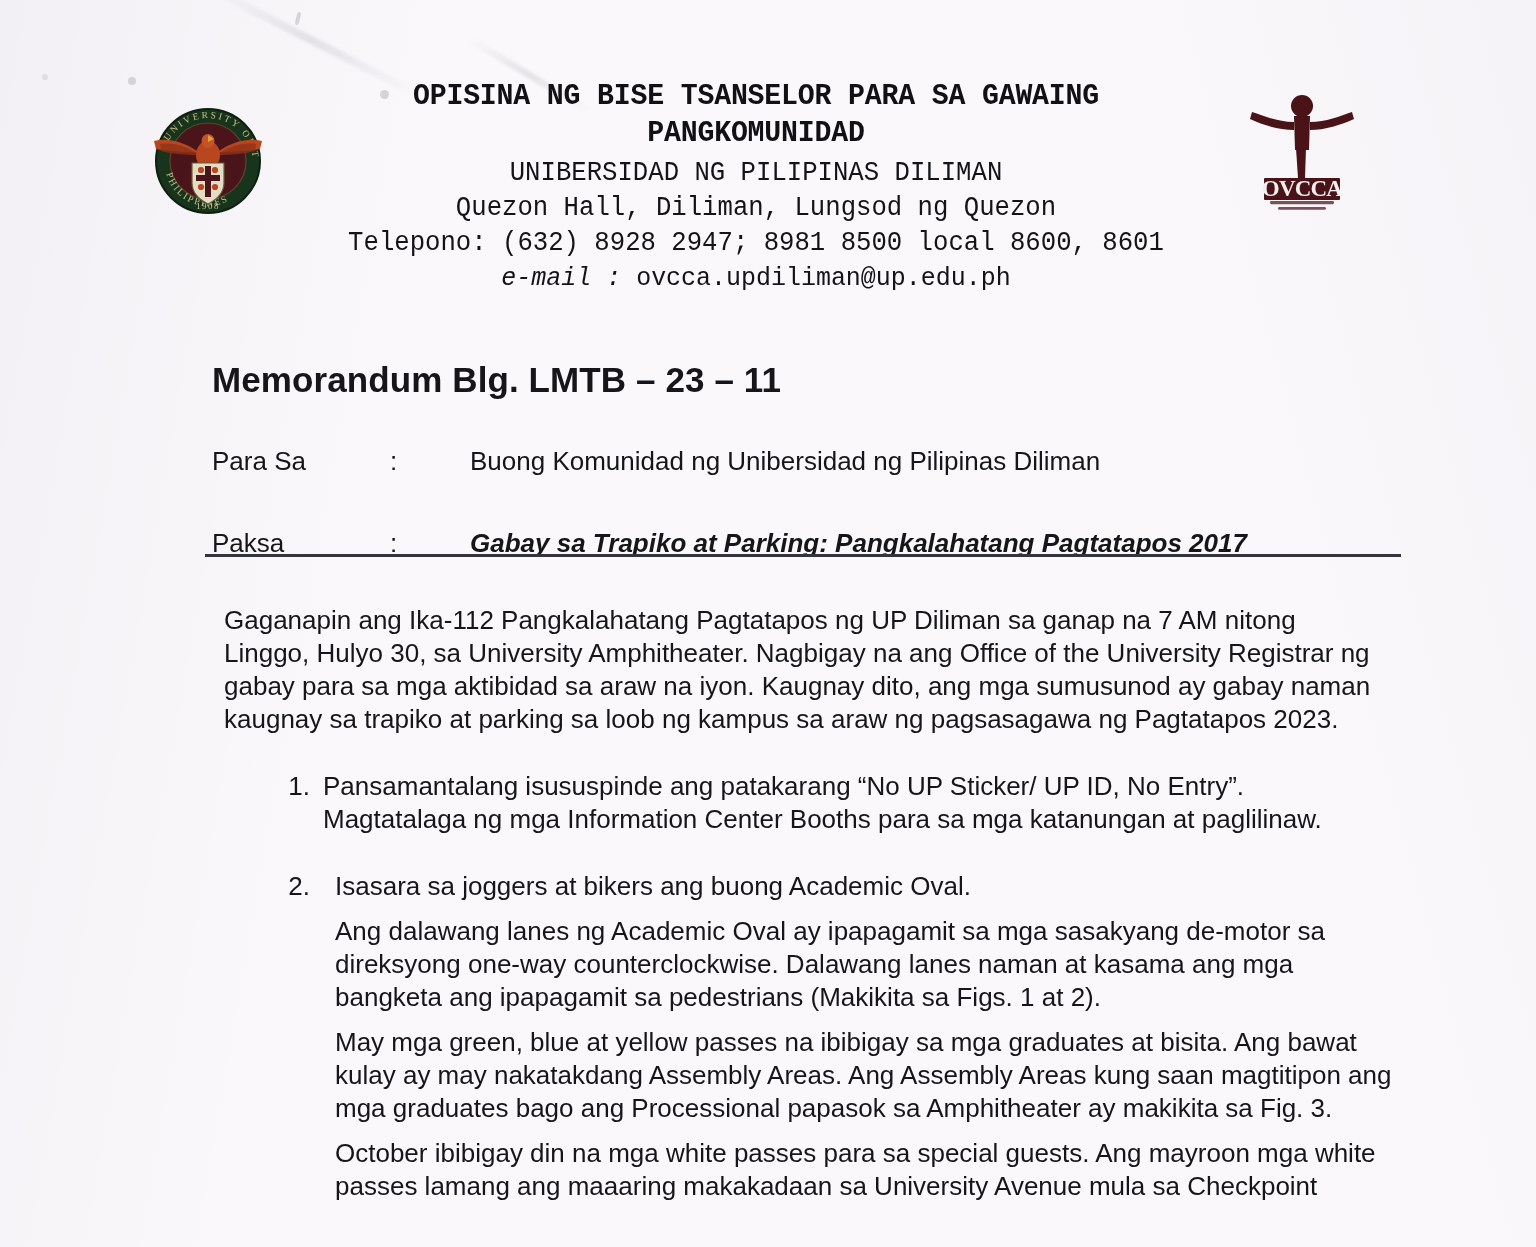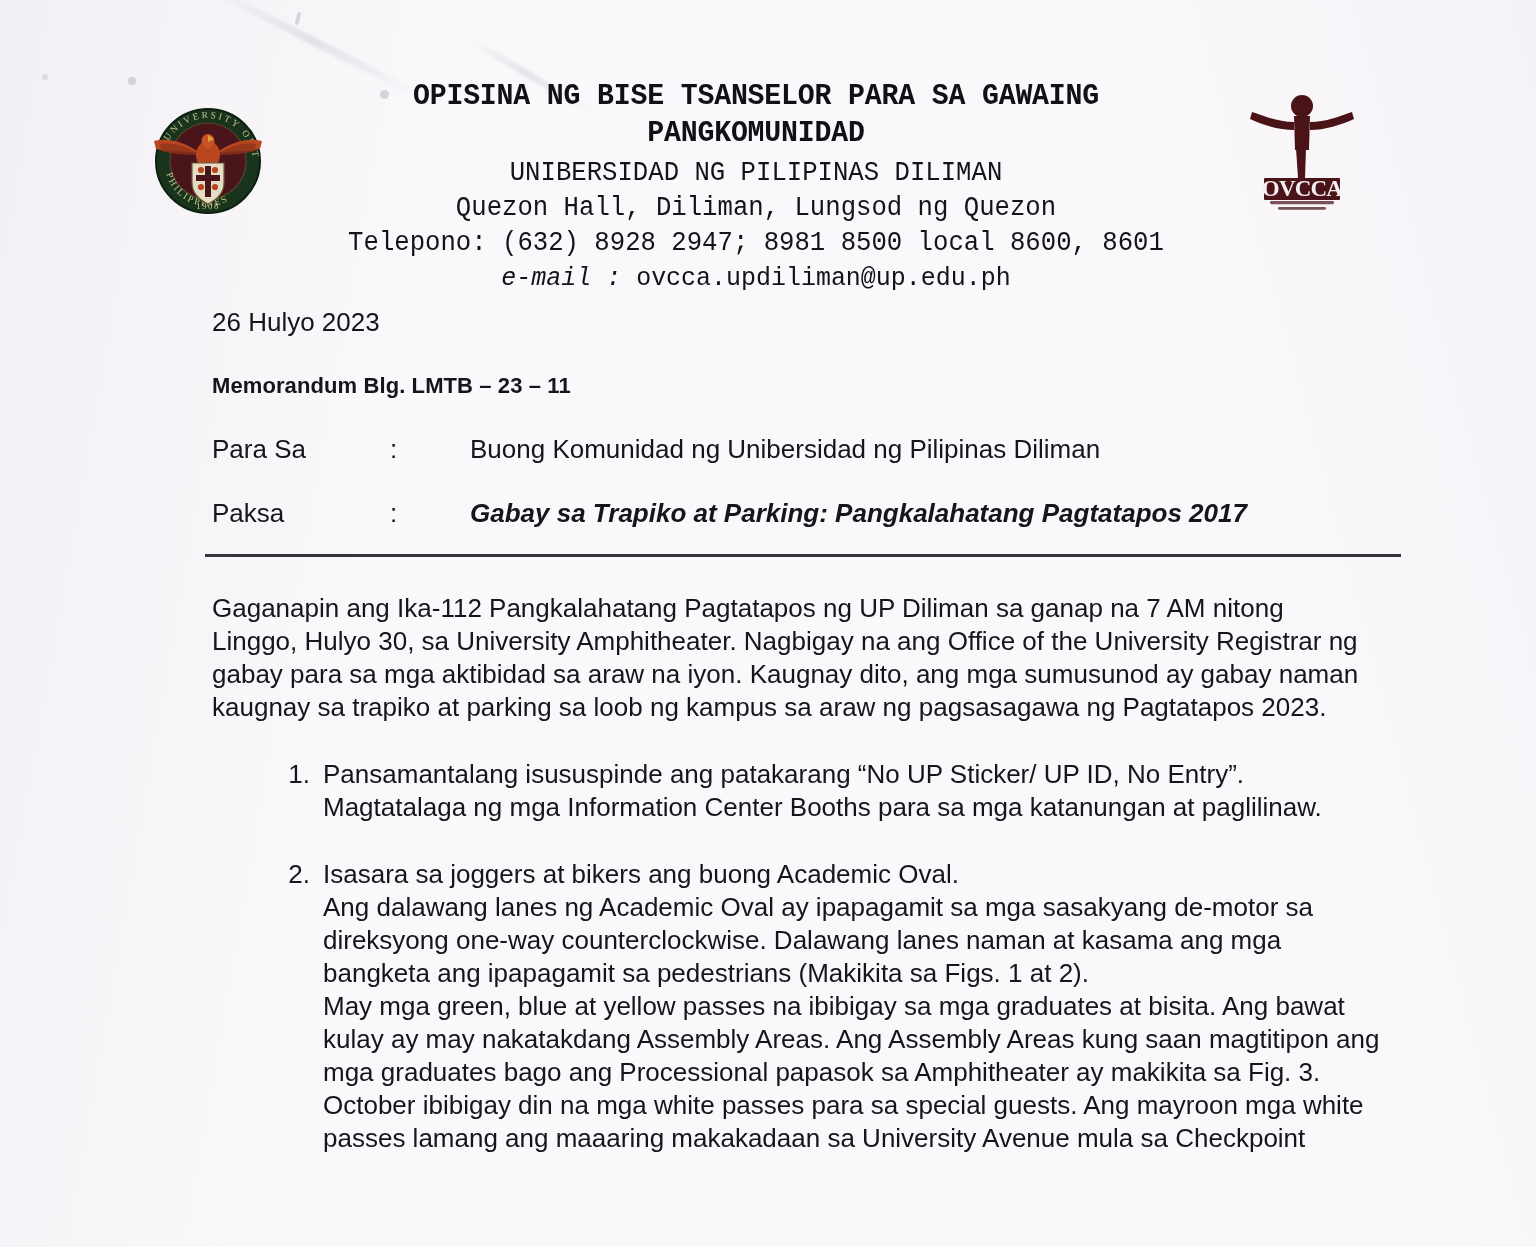--- a/index.html
+++ b/index.html
@@ -123,31 +123,31 @@
     position: absolute;
     left: 212px;
     top: 306px;
     width: 1200px;
   }
   .date-line {
     font-size: 26px;
     line-height: 32px;
   }
   .memo-no {
-    font-size: 22px;
+    font-size: 35px;
     font-weight: bold;
     line-height: 32px;
-    margin-top: 32px;
+    margin-top: 58px;
     letter-spacing: .1px;
   }
 
   .field-row {
     display: flex;
     align-items: baseline;
-    margin-top: 30px;
+    margin-top: 48px;
     font-size: 26px;
     line-height: 34px;
   }
   .field-label { width: 178px; flex: 0 0 178px; }
   .field-colon { width: 80px; flex: 0 0 80px; }
   .field-value { flex: 1 1 auto; }
   .field-value.em {
     font-weight: bold;
     font-style: italic;
   }
@@ -166,21 +166,21 @@
   
   .body {
     position: absolute;
     left: 212px;
     top: 592px;
     width: 1200px;
     font-size: 26px;
     line-height: 33px;
   }
   .body p {
-    margin: 0;
+    margin: 12px;
   }
   .para-lead { width: 1160px; }
 
   ol.numlist {
     margin: 34px 0 0 0;
     padding: 0;
     list-style: none;
   }
   ol.numlist > li {
     position: relative;
@@ -288,21 +288,20 @@
 
         <g fill="#4a1318" opacity=".72">
           <rect x="36" y="115" width="64" height="3.2" rx="1.4"></rect>
           <rect x="44" y="121" width="48" height="2.8" rx="1.4"></rect>
         </g>
       </svg>
     </div>
   </div>
 
   <div class="meta">
-    <div class="date-line">26 Hulyo 2023</div>
     <div class="memo-no">Memorandum Blg. LMTB – 23 – 11</div>
 
     <div class="field-row">
       <span class="field-label">Para Sa</span>
       <span class="field-colon">:</span>
       <span class="field-value">Buong Komunidad ng Unibersidad ng Pilipinas Diliman</span>
     </div>
 
     <div class="field-row">
       <span class="field-label">Paksa</span>

